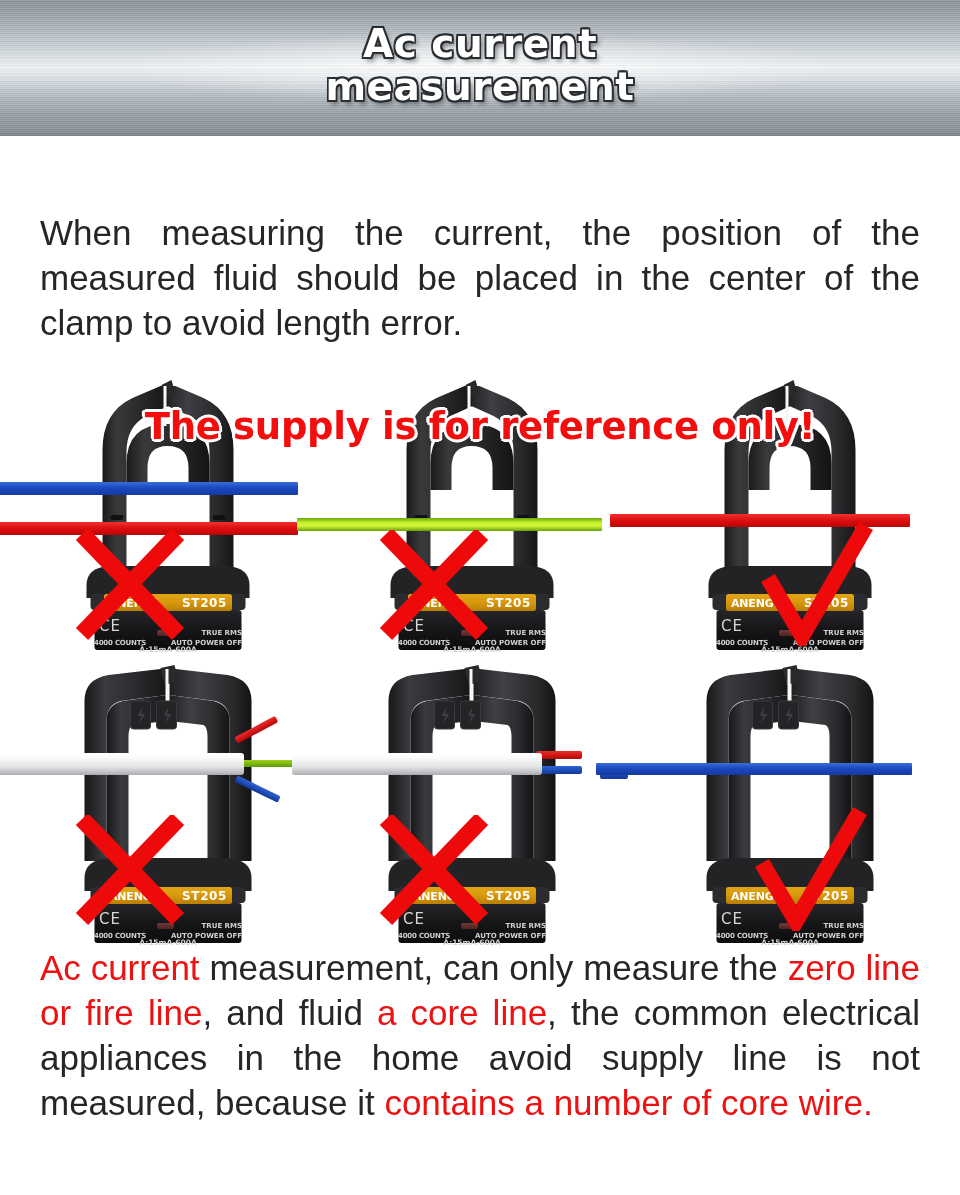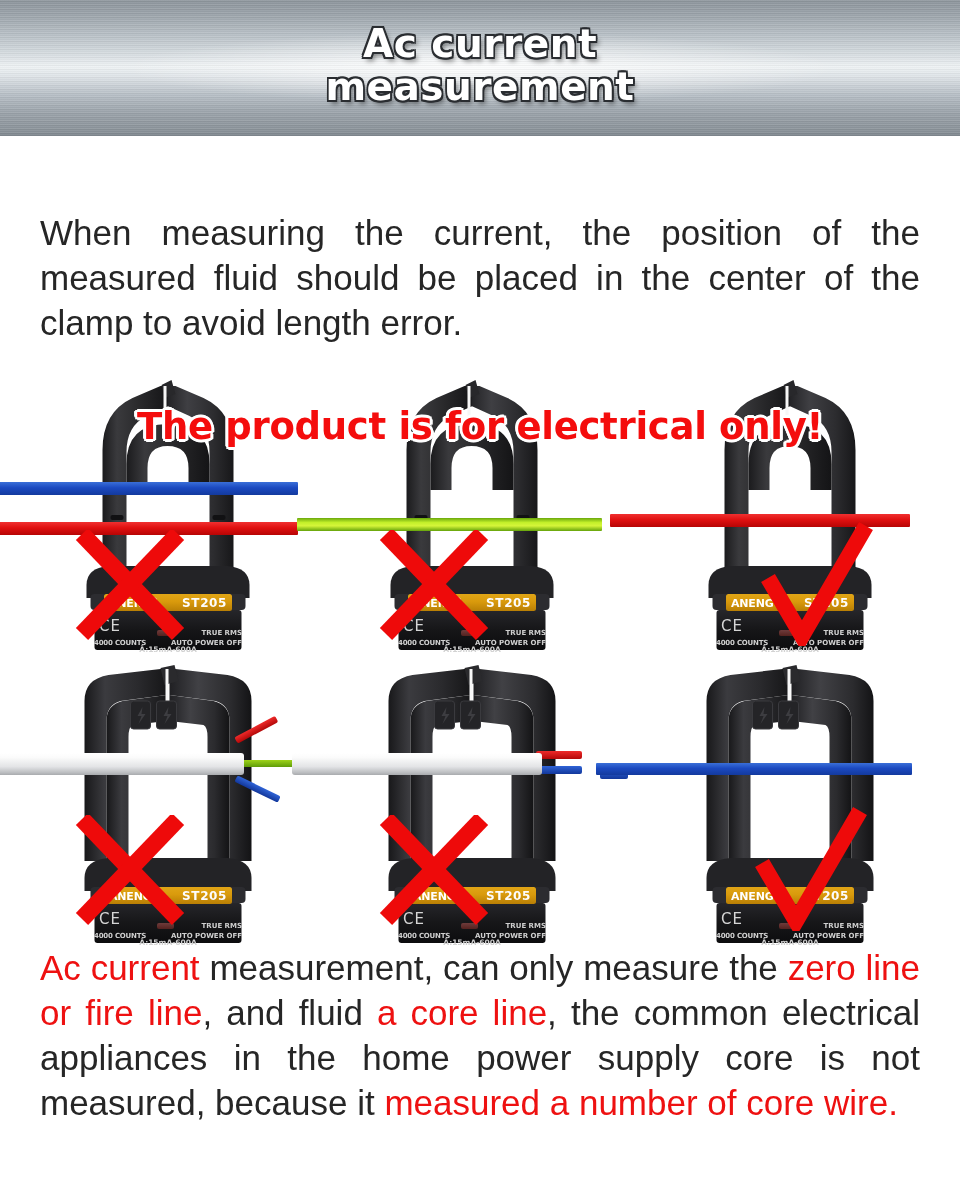--- a/index.html
+++ b/index.html
@@ -555,15 +555,15 @@
     <div class="wire wire-blue" style="left:-44px; top:98px; width:316px; height:12px;"></div>
     <div class="mark" style="left:112px; top:140px;">
       <svg width="120" height="126" viewBox="0 0 120 126">
         <path d="M10 58 L44 116 L108 6" stroke="#ee0a0a" stroke-width="16" fill="none" stroke-linejoin="miter"></path>
       </svg>
     </div>
   </div>
 
 </div>
 
-<div class="ref-banner">The product is for electrical only!</div>
-
-<div class="para para-bottom"><span class="red">Ac current</span><span> measurement, can only measure the </span><span class="red">zero line or fire line</span><span>, and fluid </span><span class="red">a core line</span><span>, the common electrical appliances in the home power supply core is not measured, because it </span><span class="red">measured a number of core wire.</span></div>
+<div class="ref-banner">The supply is for reference only!</div>
+
+<div class="para para-bottom"><span class="red">Ac current</span><span> measurement, can only measure the </span><span class="red">zero line or fire line</span><span>, and fluid </span><span class="red">a core line</span><span>, the common electrical appliances in the home avoid supply line is not measured, because it </span><span class="red">contains a number of core wire.</span></div>
 
 </body></html>

